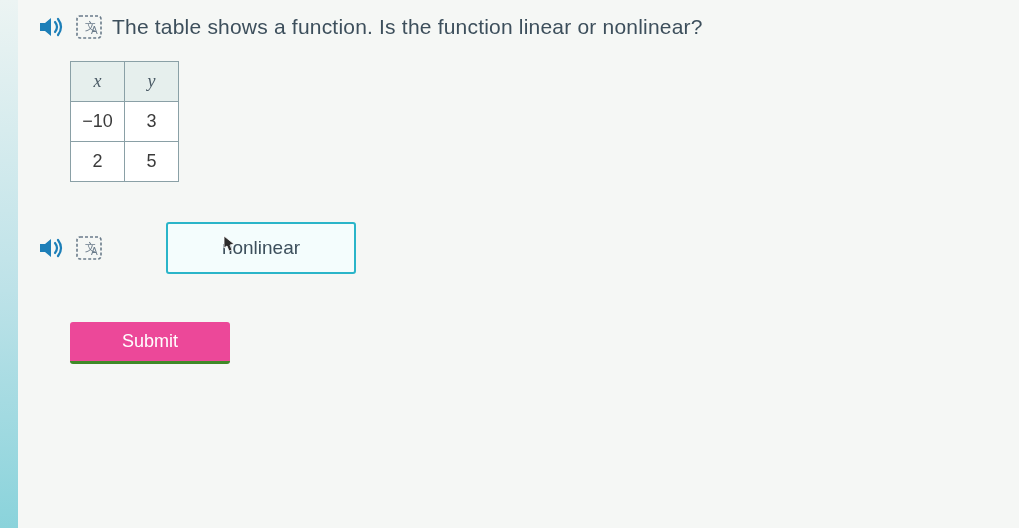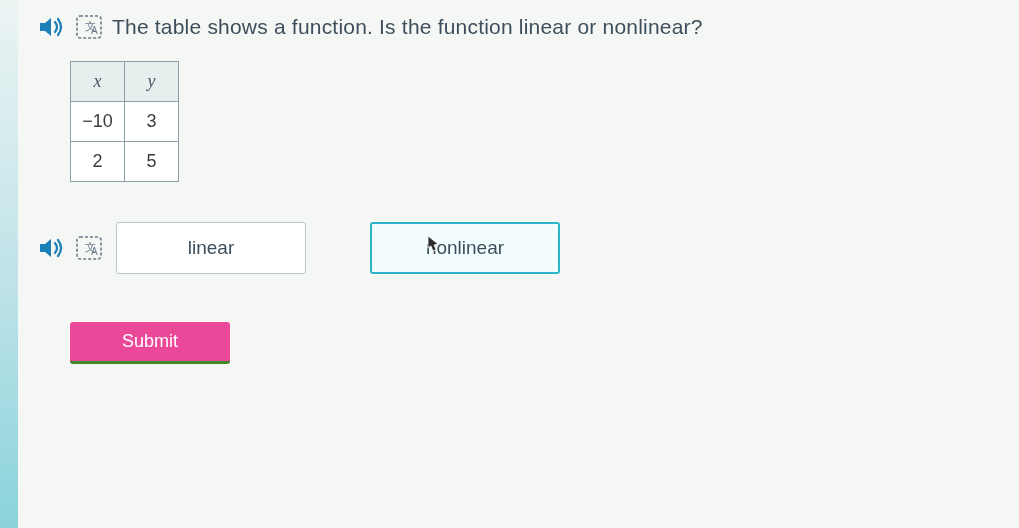--- a/index.html
+++ b/index.html
@@ -173,23 +173,20 @@
       </svg>
     </span>
     <span class="translate-icon">
       <svg width="26" height="24" viewBox="0 0 26 24">
         <rect x="1" y="1" width="24" height="22" rx="3" fill="none" stroke="#6a7b8a" stroke-width="1.6" stroke-dasharray="3 2"></rect>
         <text x="9" y="15" font-size="11" fill="#6a7b8a" font-family="sans-serif">文</text>
         <text x="15" y="19" font-size="10" fill="#6a7b8a" font-family="sans-serif">A</text>
       </svg>
     </span>
   </div>
-  <button class="option-btn">
-    <span>linear</span>
-  </button>
   <div class="answer-gap"></div>
   <button class="option-btn selected">
     <span class="cursor-glyph">
       <svg width="20" height="22" viewBox="0 0 20 22">
         <path d="M6 2 L6 14 L9 12 L11 17 L14 16 L12 11 L16 10 Z" fill="#2b2b2b" stroke="#ffffff" stroke-width="0.8"></path>
       </svg>
     </span>
     <span>nonlinear</span>
   </button>
 </div>

